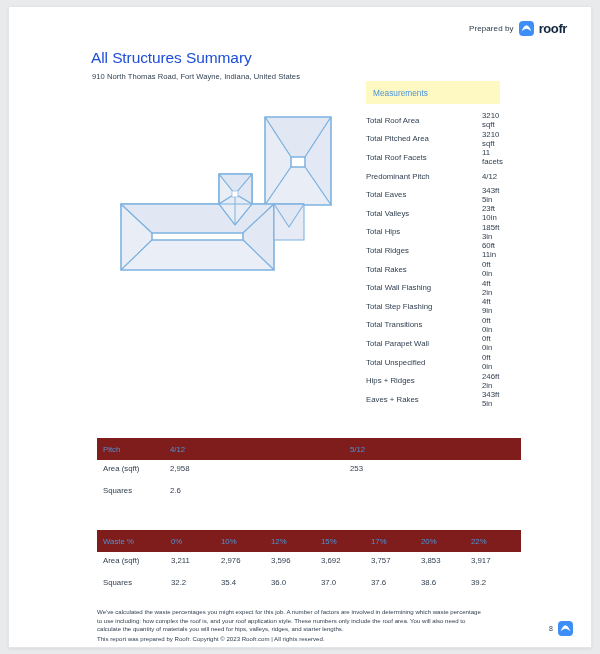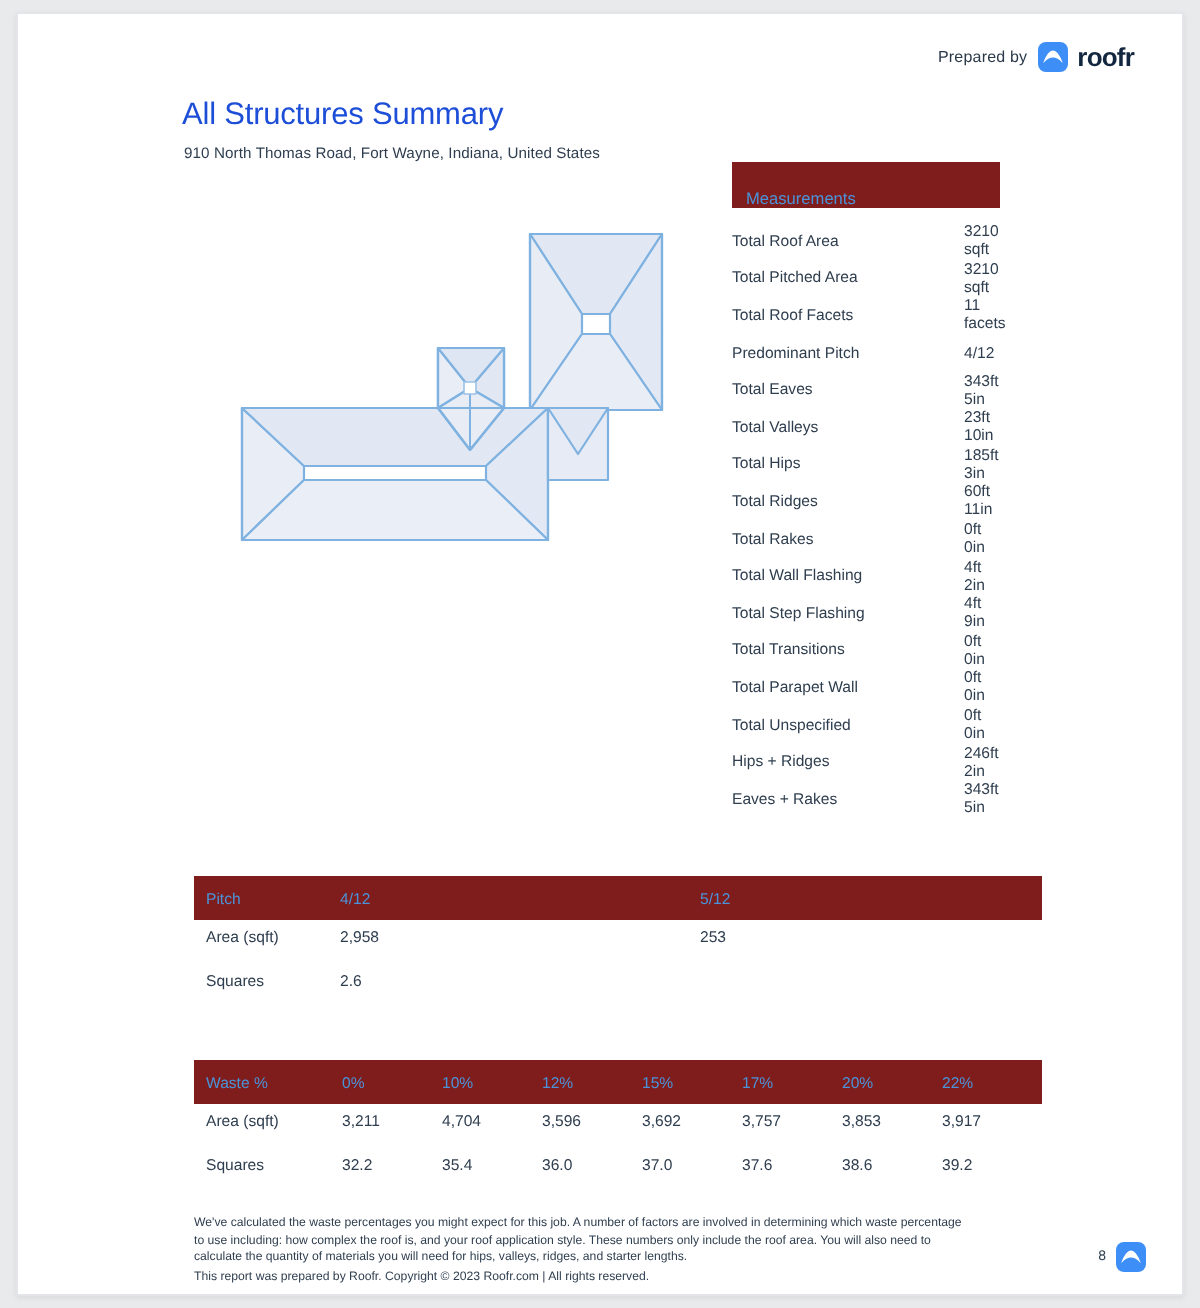--- a/index.html
+++ b/index.html
@@ -85,24 +85,24 @@
   .diagram svg { display: block; }
 
   
   .meas {
     position: absolute;
     left: 357px;
     top: 74px;
     width: 134px;
   }
   .meas-head {
-    background: #7f1d1d;
+    background: #fef9c3;
     height: 23px;
     display: flex;
-    align-items: flex-end;
+    align-items: center;
     padding-left: 7px;
     box-sizing: border-box;
   }
   .meas-head-label {
     font-size: 8.3px;
     color: #4b93d8;
   }
   .meas-list { margin-top: 7px; }
   .meas-row {
     display: flex;
@@ -349,21 +349,21 @@
       <span class="cell cN">12%</span>
       <span class="cell cN">15%</span>
       <span class="cell cN">17%</span>
       <span class="cell cN">20%</span>
       <span class="cell cN">22%</span>
     </div>
     <div class="t-body">
       <div class="t-row">
         <span class="cell c0">Area (sqft)</span>
         <span class="cell cN">3,211</span>
-        <span class="cell cN">4,704</span>
+        <span class="cell cN">2,976</span>
         <span class="cell cN">3,596</span>
         <span class="cell cN">3,692</span>
         <span class="cell cN">3,757</span>
         <span class="cell cN">3,853</span>
         <span class="cell cN">3,917</span>
       </div>
       <div class="t-row">
         <span class="cell c0">Squares</span>
         <span class="cell cN">32.2</span>
         <span class="cell cN">35.4</span>

